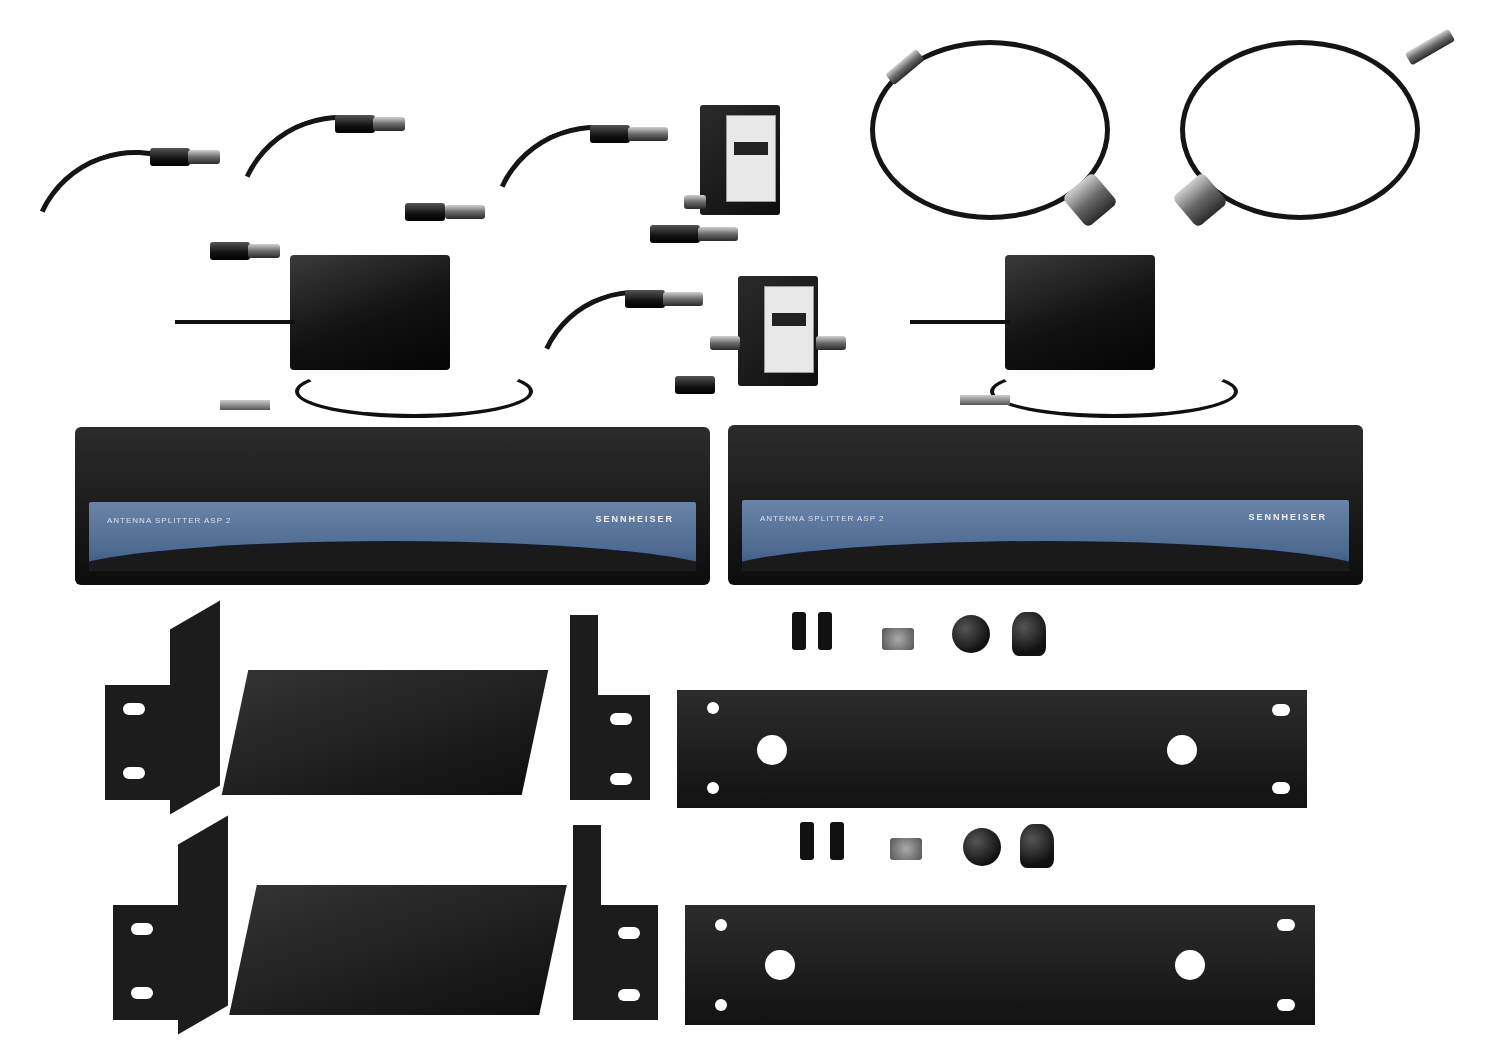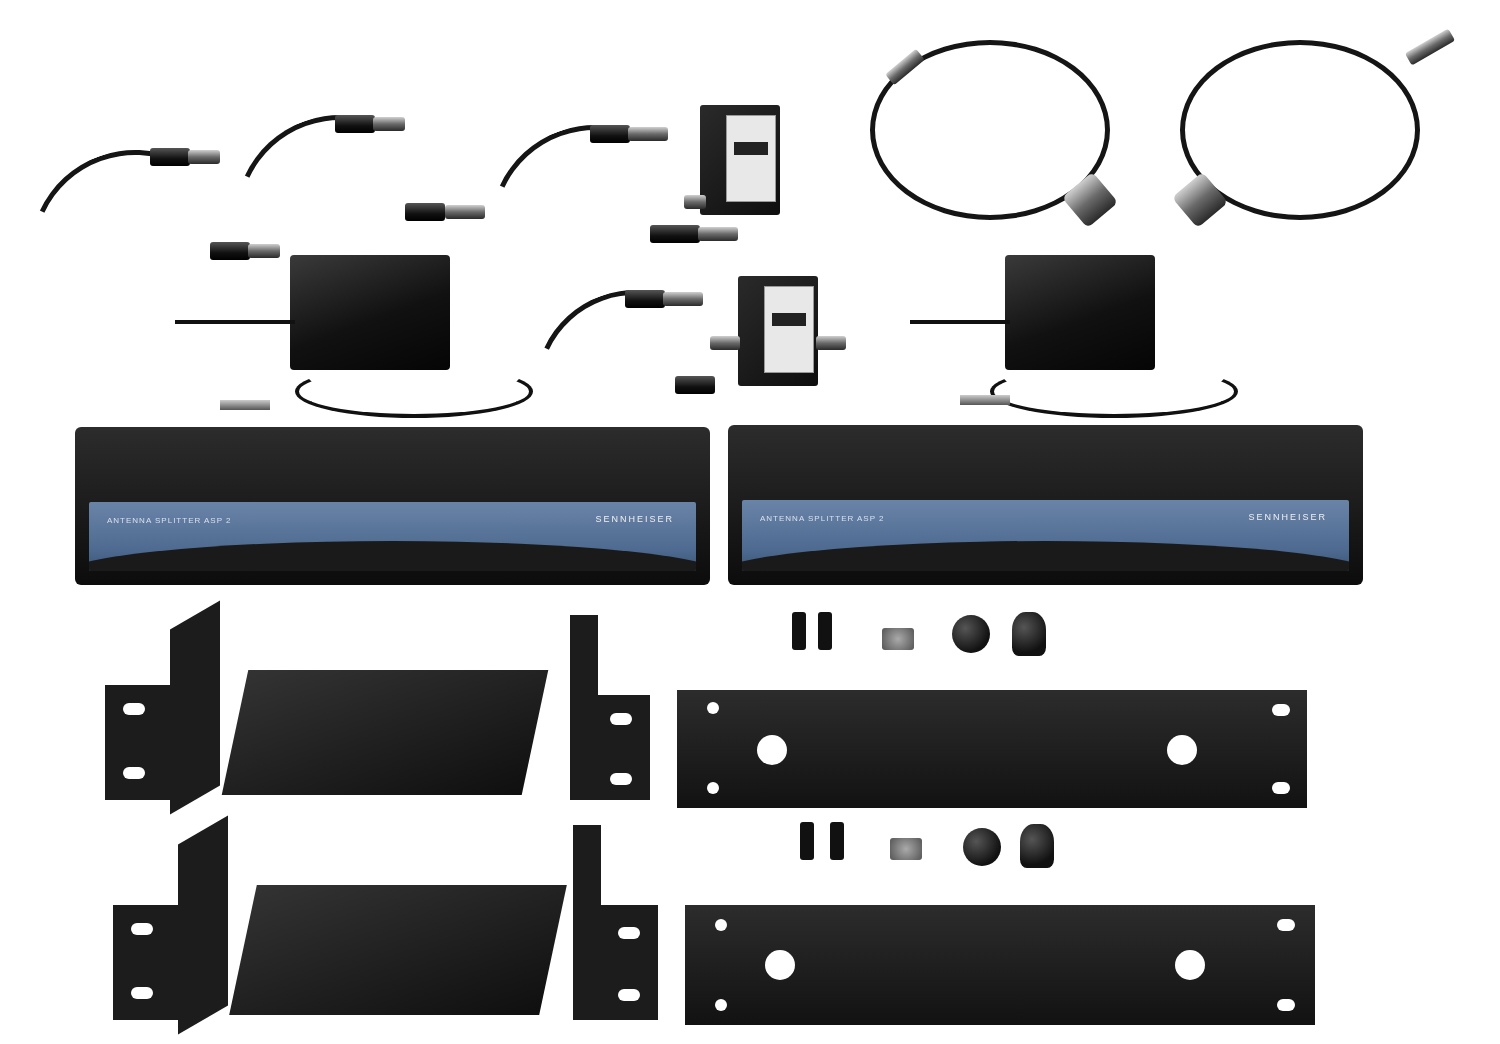--- a/index.html
+++ b/index.html
@@ -9,21 +9,21 @@
   .bnc{position:absolute;height:14px;background:linear-gradient(#d0d0d0,#6a6a6a 50%,#2a2a2a);border-radius:3px;}
   .bnc-body{position:absolute;height:18px;background:linear-gradient(#555,#111 60%,#000);border-radius:3px;}
   .booster{position:absolute;background:linear-gradient(135deg,#2a2a2a,#0e0e0e);border-radius:3px;}
   .booster .lbl{position:absolute;background:#e8e8e8;border:1px solid #999;}
   .booster .lbl .dark{position:absolute;left:15%;right:15%;top:30%;height:16%;background:#222;}
   .psu{position:absolute;background:linear-gradient(160deg,#3a3a3a,#111 55%,#050505);border-radius:4px;}
   .splitter{position:absolute;background:linear-gradient(#2c2c2c,#0c0c0c);border-radius:6px;}
   .splitter .front{position:absolute;left:14px;right:14px;top:60px;bottom:14px;background:linear-gradient(#6a84a8,#4e6a90 70%,#3a5577);border-radius:2px;overflow:hidden;margin-top:15px;}
   .splitter .front .curve{position:absolute;left:-5%;right:-5%;bottom:-40px;height:70px;background:#1a1a1a;border-radius:50% 50% 0 0;}
   .splitter .model{position:absolute;left:18px;top:14px;font-size:8px;color:#d8e0ee;letter-spacing:1px;}
-  .splitter .brand{position:absolute;right:22px;top:12px;font-size:9px;color:#f0f0f0;font-weight:normal;letter-spacing:2px;}
+  .splitter .brand{position:absolute;right:22px;top:12px;font-size:9px;color:#f0f0f0;font-weight:bold;letter-spacing:2px;}
   .bracket-ear{position:absolute;background:#1c1c1c;}
   .hole{position:absolute;background:#fff;border-radius:50%;}
   .slot{position:absolute;background:#fff;border-radius:6px;}
   .plate{position:absolute;background:linear-gradient(#2c2c2c,#121212);}
   .shelf{position:absolute;background:linear-gradient(160deg,#333,#0f0f0f);transform:skewX(-12deg);}
   .screw{position:absolute;background:#111;border-radius:3px;}
   .cap{position:absolute;background:radial-gradient(circle at 35% 35%,#555,#111 70%);border-radius:50%;}
   .nut{position:absolute;background:radial-gradient(circle,#aaa,#555);border-radius:3px;}
 </style>
 </head>

